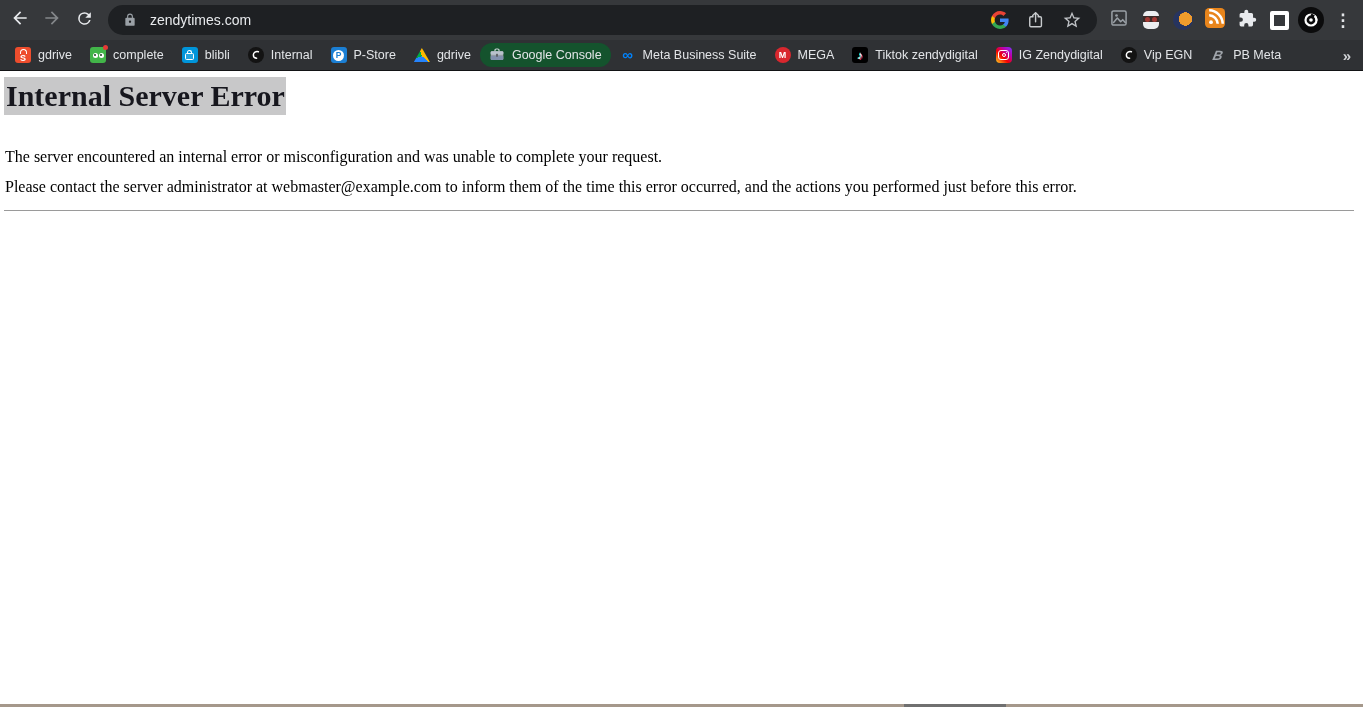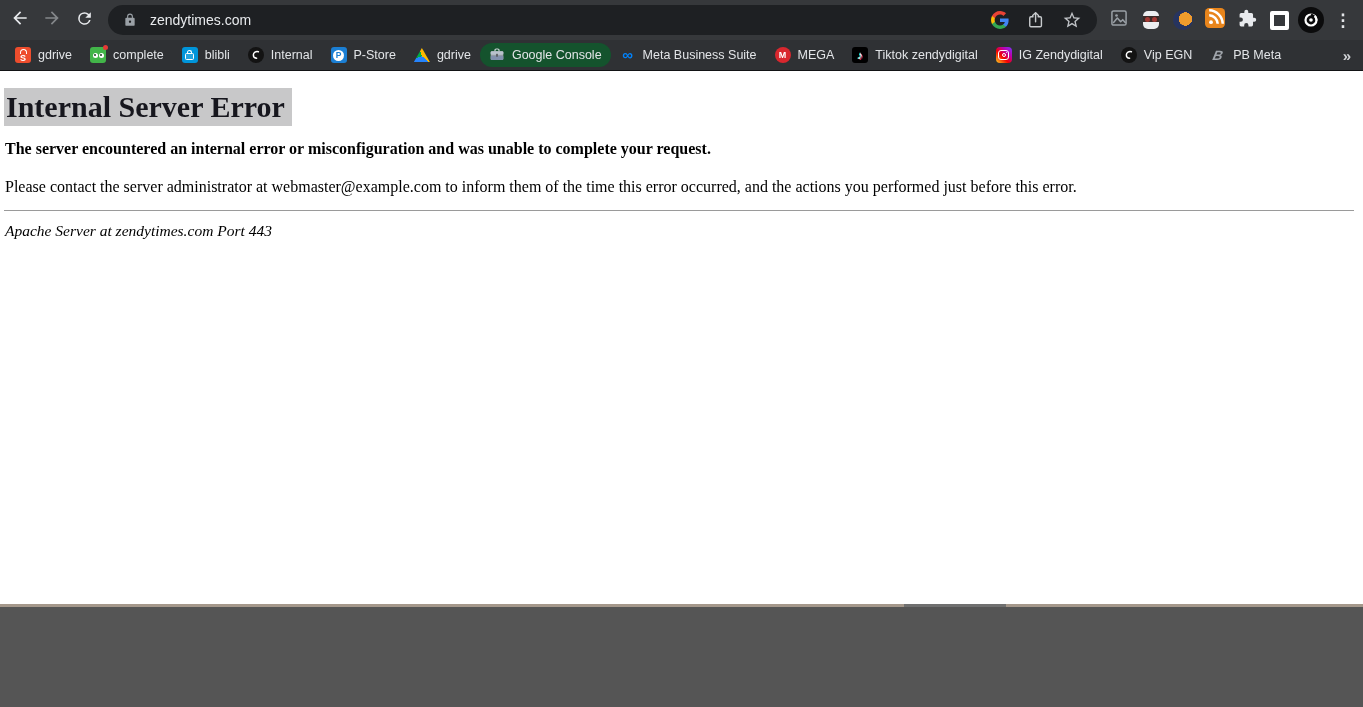--- a/index.html
+++ b/index.html
@@ -1,19 +1,19 @@
 <!DOCTYPE html>
 <html><head>
 <meta charset="utf-8">
 <style>
   * { box-sizing: border-box; margin: 0; padding: 0; }
   html,body { background:#555; }
   .screen {
     position: relative;
-    width: 1363px; height: 607px;
+    width: 1363px; height: 707px;
     margin: 0 auto;
     background: #ffffff;
     font-family: "Liberation Sans", sans-serif;
     overflow: hidden;
   }
   
   .toolbar {
     height: 40px; background: #36383b;
     display: flex; align-items: center;
     padding: 0 4px;
@@ -92,30 +92,30 @@
   .ig-frame { width:10.5px; height:10.5px; border:1.4px solid #fff; border-radius:3px; display:flex; align-items:center; justify-content:center; position:relative; }
   .ig-lens { width:4px; height:4px; border:1.3px solid #fff; border-radius:50%; }
   .ig-dot { position:absolute; top:0.8px; right:0.8px; width:1.5px; height:1.5px; background:#fff; border-radius:50%; }
   .meta-glyph { color:#0082fb; font-weight:bold; font-size:15px; line-height:12px; }
   .pb-glyph { color:#a0a5ab; font-weight:900; font-style:italic; font-size:13.5px; transform: skewX(-12deg); }
   
   .page { position: relative; height: 633px; background:#fff;
     font-family: "Liberation Serif", serif; color: #000; }
   .err-title {
     width: fit-content;
-    margin: 17px 0 0 4px;
+    margin: 6px 0 0 4px;
     font-family: "Liberation Serif", serif;
     font-weight: bold; font-size: 30px; line-height: 35px;
     color: #17171e;
     background: #c8c8c9;
-    padding: 1px 7px 2px 2px;
+    padding: 1px 1px 2px 2px;
   }
   .page p { font-size: 16px; line-height: 18px; margin-left: 5px; }
-  .p1 { margin-top: 14px; font-weight: bold; }
-  .p2, .p3 { margin-top: 20px; }
+  .p1 { margin-top: 33px; }
+  .p2, .p3 { margin-top: 12px; }
   .rule { border: none; border-top: 1px solid #9a9a9a; margin: 14px 9px 0 4px; }
   .apache-footer { font-style: italic; font-size: 15.5px; margin: 11px 0 0 5px; }
   .bottom-strip {
     position: absolute; left: 0; right: 0; bottom: 0; height: 3px;
     background: linear-gradient(to right, #a5988b 0 66.3%, #707070 66.3% 73.8%, #a5988b 73.8% 100%);
   }
 </style>
 </head>
 <body>
 
@@ -360,17 +360,16 @@
     </div>
 
     <div class="bm-overflow">»</div>
   </div>
 
   <div class="page">
     <h1 class="err-title">Internal Server Error</h1>
     <p class="p1">The server encountered an internal error or misconfiguration and was unable to complete your request.</p>
     <p class="p2">Please contact the server administrator at webmaster@example.com to inform them of the time this error occurred, and the actions you performed just before this error.</p>
     <hr class="rule">
-    <div class="apache-footer">Apache Server at zendytimes.com Port 443</div>
   </div>
 
   <div class="bottom-strip"></div>
 </div>
 
 </body></html>

